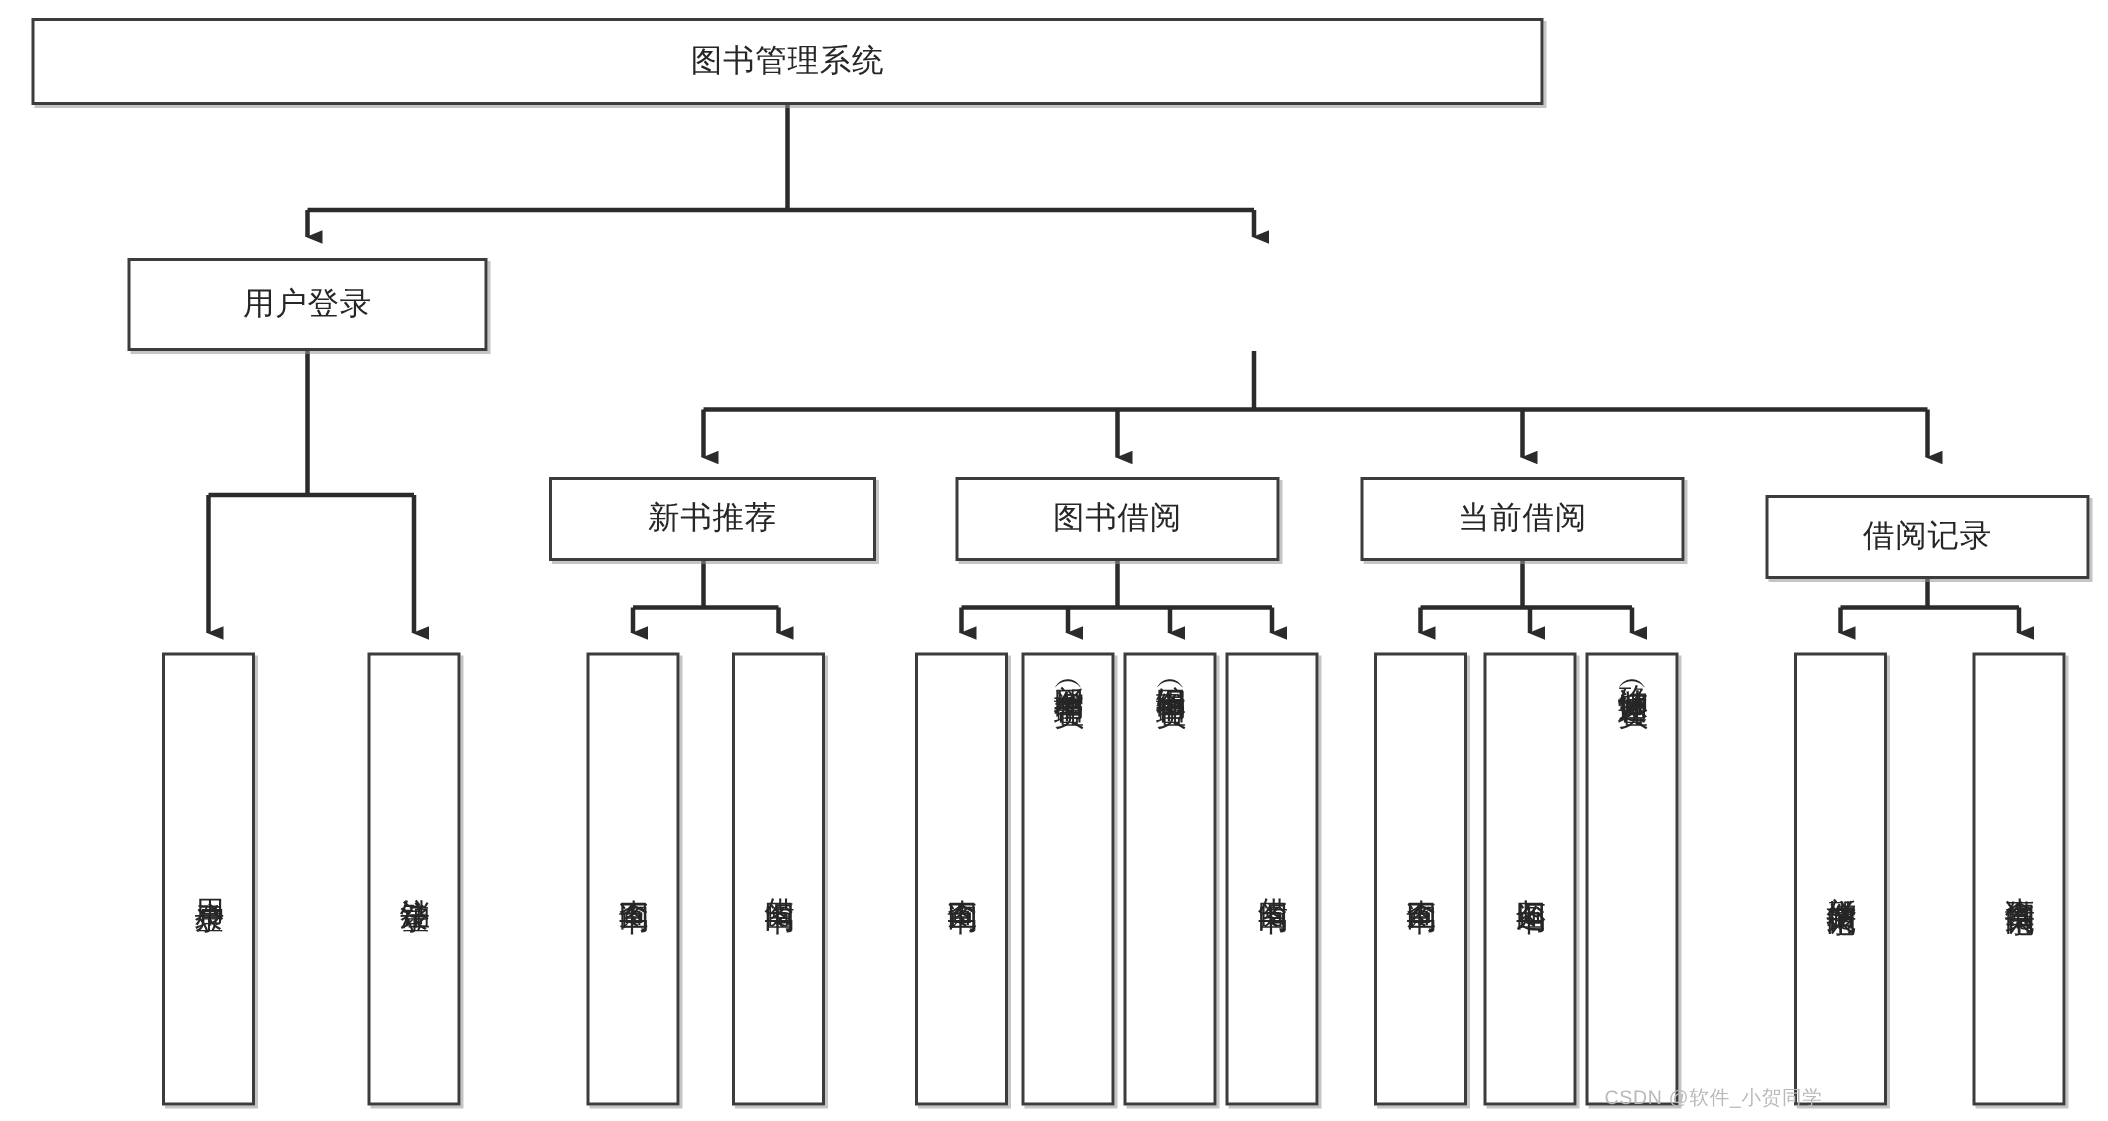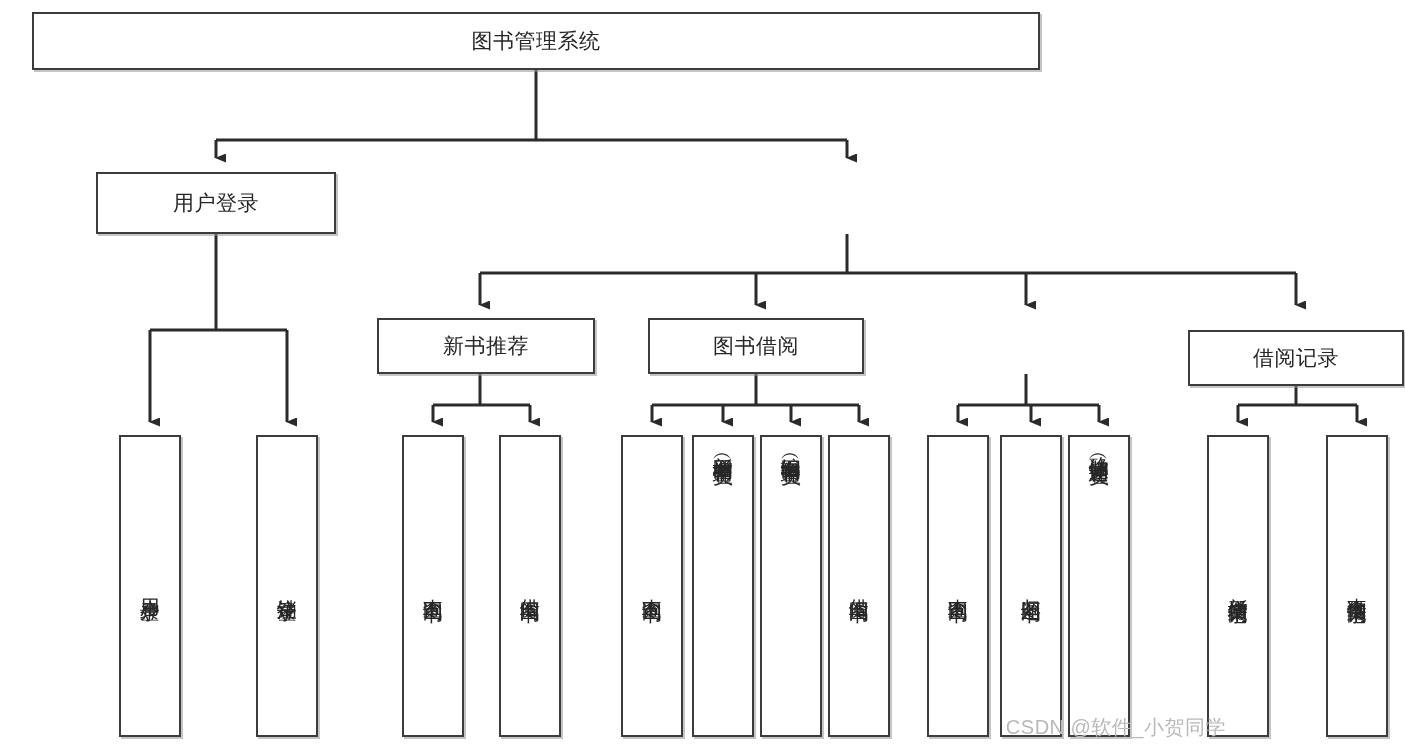--- a/index.html
+++ b/index.html
@@ -9,21 +9,21 @@
   }
   body {
     width: 1405px;
     height: 747px;
     position: relative;
     overflow: hidden;
     font-family: "Liberation Sans", "DejaVu Sans", sans-serif;
   }
   #diagram-root {
     position: absolute;
-    left: 16px;
+    left: 5px;
     top: 0;
     width: 1170px;
     height: 747px;
     padding-left: 48px;
   }
   .node-box {
     position: absolute;
     box-sizing: border-box;
     background: #ffffff;
     border: 2.5px solid #3c3c3c;
@@ -62,21 +62,21 @@
     left: 0;
     top: 0;
     width: 1405px;
     height: 747px;
     pointer-events: none;
   }
   #watermark {
     position: absolute;
     right: 8px;
     bottom: 6px;
-    font-size: 20px;
+    font-size: 13px;
     color: #b9b9b9;
     letter-spacing: 0.5px;
     white-space: nowrap;
   }
 </style>
 </head>
 <body>
 
 <div id="diagram-root">
 
@@ -138,20 +138,23 @@
   <div class="node-box" id="node-l2-0" style="left: 80px; top: 172px; width: 240px; height: 62px;">
     <span class="node-label">用户登录</span>
   </div>
 
   <div class="node-box" id="node-l3-1" style="left: 632px; top: 318px; width: 216px; height: 56px;">
     <span class="node-label">图书借阅</span>
   </div>
   <div class="node-box" id="node-l3-0" style="left: 361px; top: 318px; width: 218px; height: 56px;">
     <span class="node-label">新书推荐</span>
   </div>
+  <div class="node-box" id="node-l3-2" style="left: 902px; top: 318px; width: 216px; height: 56px;">
+    <span class="node-label">当前借阅</span>
+  </div>
   <div class="node-box" id="node-l3-3" style="left: 1172px; top: 318px; width: 216px; height: 56px; margin-top: 12px;">
     <span class="node-label">借阅记录</span>
   </div>
 
   <div class="node-box vertical centered" id="node-leaf-0" style="left: 103px; top: 435px; width: 62px; height: 302px;">
     <span class="node-label">用户登录</span>
   </div>
   <div class="node-box vertical centered" id="node-leaf-1" style="left: 240px; top: 435px; width: 62px; height: 302px;">
     <span class="node-label">注销登录</span>
   </div>

